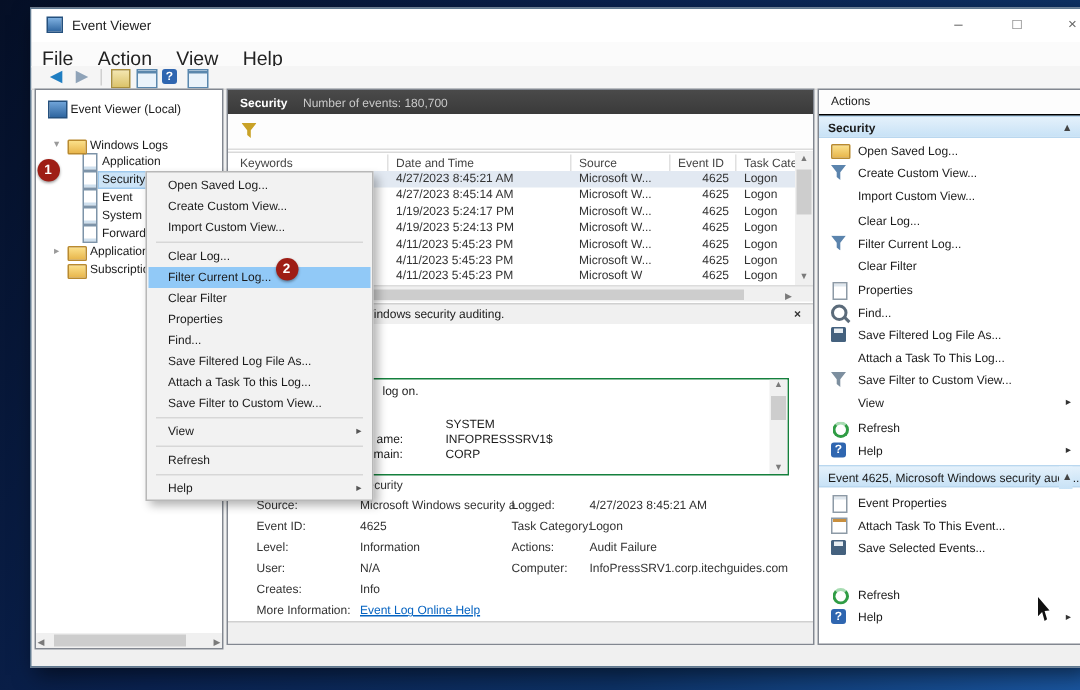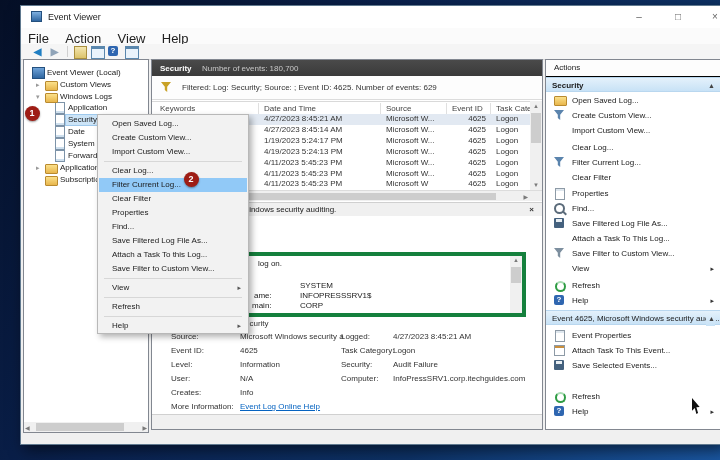--- a/index.html
+++ b/index.html
@@ -59,21 +59,21 @@
   .trow{position:absolute;left:0;width:378px;height:10.9px;line-height:10.9px;color:#333}
   .trow .c-date{position:absolute;left:112px}
   .trow .c-src{position:absolute;left:234px}
   .trow .c-id{position:absolute;left:290px;width:44px;text-align:right}
   .trow .c-task{position:absolute;left:344px}
   .scroll{background:#f0f0f0}
   .thumb{position:absolute;background:#cdcdcd}
   .sarrow{position:absolute;color:#7a7a7a;font-size:6px;text-align:center}
   #preview-header{position:absolute;left:0;top:142px;width:100%;height:14px;background:#f0f0f0;border-top:1px solid #d0d0d0;border-bottom:1px solid #d0d0d0;line-height:14px}
   #preview-body{position:absolute;left:0;top:156px;width:100%;height:198px;background:#fff}
-  #desc-box{position:absolute;left:16px;top:36px;width:358px;height:65px;border:4px solid #15803d;background:#fff;box-sizing:border-box;overflow:hidden}
+  #desc-box{position:absolute;left:16px;top:36px;width:358px;height:65px;border:1px solid #15803d;background:#fff;box-sizing:border-box;overflow:hidden}
   .dlabel{color:#333}
   .dvalue{color:#333}
   .link{color:#0563c1;text-decoration:underline}
   #mid-bottom{position:absolute;left:0;top:354px;width:100%;height:17px;background:#f0f0f0;border-top:1px solid #d0d0d0}
   
   #actions-title{position:absolute;left:0;top:0;width:100%;height:16px;background:#fdfdfd;border-bottom:4px solid #000000;font-weight:normal;line-height:16px}
   .sec-head{position:absolute;left:0;width:100%;height:15px;background:linear-gradient(#e4f1fb,#c8e2f6);border-top:1px solid #b9d7ef;border-bottom:1px solid #b9d7ef;line-height:15px;box-sizing:border-box}
   .aitem{position:absolute;left:0;width:100%;height:15px;line-height:15px}
   .aitem .albl{position:absolute;left:26px;white-space:nowrap}
   .a-arrow{position:absolute;right:8px;top:0;color:#333;font-size:7px}
@@ -130,42 +130,37 @@
     <div class="tbtn" style="left:103px">
           <span class="icon i-window" style="left:1px;top:1px"></span>
         </div>
   </div>
 
   <div id="left-pane" class="pane">
     <div class="treerow" style="left:0;top:7px;width:124px">
       <span class="icon i-root" style="left:8px;top:0"></span>
           <span class="tree-label" style="left:23px">Event Viewer (Local)</span>
     </div>
-    <div class="treerow" style="left:0;top:19px;width:124px">
-      <span class="expander" style="left:12px">▸</span>
-      <span class="icon i-folder" style="left:21px;top:2px"></span>
-          <span class="tree-label" style="left:36px">Custom Views</span>
-    </div>
     <div class="treerow" style="left:0;top:42px;width:200px">
       <span class="icon i-page" style="left:31px;top:0"></span>
           <span class="tree-label" style="left:44px">Application</span>
     </div>
     <div class="treerow" style="left:0;top:31px;width:124px">
       <span class="expander" style="left:12px">▾</span>
       <span class="icon i-folder" style="left:21px;top:2px"></span>
           <span class="tree-label" style="left:36px">Windows Logs</span>
     </div>
     <div class="treerow" style="left:0;top:54px;width:200px">
       <span class="tree-sel" style="left:41px;top:0;width:60px;height:12px"></span>
       <span class="icon i-page" style="left:31px;top:0"></span>
           <span class="tree-label" style="left:44px">Security</span>
     </div>
     <div class="treerow" style="left:0;top:66px;width:200px">
       <span class="icon i-page" style="left:31px;top:0"></span>
-          <span class="tree-label" style="left:44px">Date</span>
+          <span class="tree-label" style="left:44px">Event</span>
     </div>
     <div class="treerow" style="left:0;top:78px;width:200px">
       <span class="icon i-page" style="left:31px;top:0"></span>
           <span class="tree-label" style="left:44px">System</span>
     </div>
     <div class="treerow" style="left:0;top:90px;width:200px">
       <span class="icon i-page" style="left:31px;top:0"></span>
           <span class="tree-label" style="left:44px">Forwarded Events</span>
     </div>
     <div class="treerow" style="left:0;top:102px;width:220px">
@@ -185,21 +180,20 @@
     </div>
   </div>
 
   <div id="middle-pane" class="pane">
     <div id="sec-header">
       <span class="abs nw" style="left:8px;top:4px;font-weight:bold">Security</span>
       <span class="abs nw" style="left:50px;top:4px;color:#c9c9c9">Number of events: 180,700</span>
     </div>
     <div id="filter-bar">
       <span class="icon i-funnel gold" style="left:9px;top:6px"></span>
-      <span class="abs nw" style="left:30px;top:7px;color:#333">Filtered: Log: Security; Source: ; Event ID: 4625. Number of events: 629</span>
     </div>
     <div id="table-header">
       <span class="abs nw" style="left:8px;top:2px">Keywords</span>
       <span class="abs nw" style="left:112px;top:2px">Date and Time</span>
       <span class="abs nw" style="left:234px;top:2px">Source</span>
       <span class="abs nw" style="left:300px;top:2px">Event ID</span>
       <span class="abs nw" style="left:344px;top:2px">Task Categ</span>
       <span class="colsep" style="left:106px"></span>
           <span class="colsep" style="left:228px"></span>
       <span class="colsep" style="left:294px"></span>
@@ -283,21 +277,21 @@
       <span class="abs nw dlabel" style="left:19px;top:116px">Source:</span>
       <span class="abs nw dvalue" style="left:88px;top:116px">Microsoft Windows security a</span>
       <span class="abs nw dlabel" style="left:189px;top:116px">Logged:</span>
       <span class="abs nw dvalue" style="left:241px;top:116px">4/27/2023 8:45:21 AM</span>
       <span class="abs nw dlabel" style="left:19px;top:130px">Event ID:</span>
       <span class="abs nw dvalue" style="left:88px;top:130px">4625</span>
       <span class="abs nw dlabel" style="left:189px;top:130px">Task Category:</span>
       <span class="abs nw dvalue" style="left:241px;top:130px">Logon</span>
       <span class="abs nw dlabel" style="left:19px;top:144px">Level:</span>
       <span class="abs nw dvalue" style="left:88px;top:144px">Information</span>
-      <span class="abs nw dlabel" style="left:189px;top:144px">Security:</span>
+      <span class="abs nw dlabel" style="left:189px;top:144px">Actions:</span>
       <span class="abs nw dvalue" style="left:241px;top:144px">Audit Failure</span>
       <span class="abs nw dlabel" style="left:19px;top:158px">User:</span>
       <span class="abs nw dvalue" style="left:88px;top:158px">N/A</span>
       <span class="abs nw dlabel" style="left:189px;top:158px">Computer:</span>
       <span class="abs nw dvalue" style="left:241px;top:158px">InfoPressSRV1.corp.itechguides.com</span>
       <span class="abs nw dlabel" style="left:19px;top:172px">Creates:</span>
       <span class="abs nw dvalue" style="left:88px;top:172px">Info</span>
       <span class="abs nw dlabel" style="left:19px;top:186px">More Information:</span>
       <span class="abs nw link" style="left:88px;top:186px">Event Log Online Help</span>
     </div>

